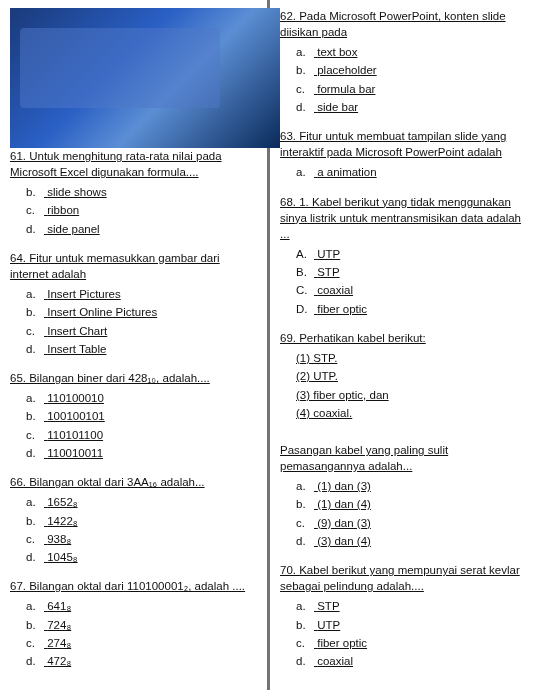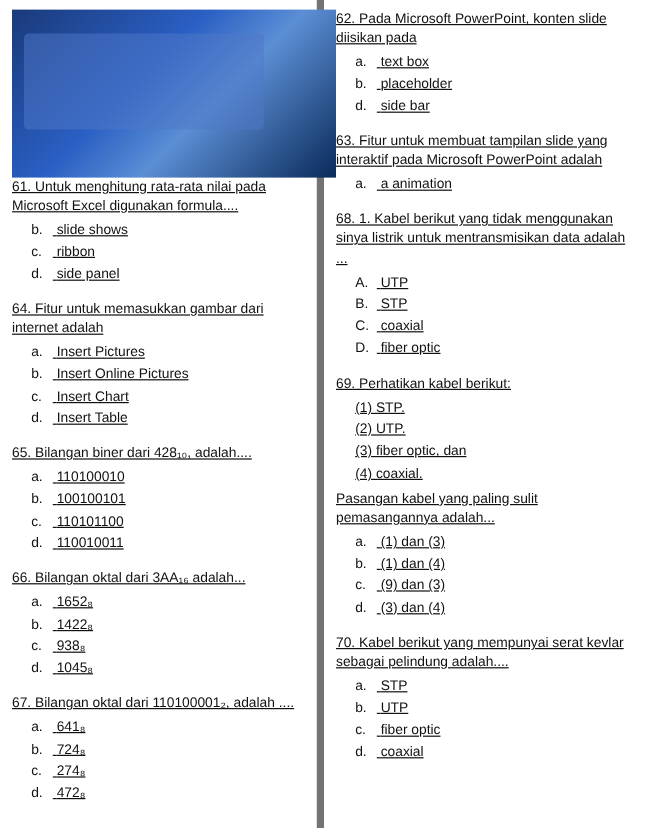--- a/index.html
+++ b/index.html
@@ -31,21 +31,21 @@
       background: rgba(80,120,200,0.5);
       border-radius: 4px;
     }
     .columns {
       display: flex;
       width: 540px;
     }
     .col-left {
       width: 270px;
       padding: 8px 10px;
-      border-right: 6px solid #737373;
+      border-right: 3px solid #737373;
     }
     .col-right {
       width: 270px;
       padding: 8px 10px;
     }
     .question-block {
       margin-bottom: 12px;
     }
     .question-text {
       font-size: 11.5px;
@@ -179,20 +179,24 @@
         <div class="question-text">62. Pada Microsoft PowerPoint, konten slide diisikan pada</div>
         <div class="option">
           <span class="option-label">a.</span>
           <span>text box</span>
         </div>
         <div class="option">
           <span class="option-label">b.</span>
           <span>placeholder</span>
         </div>
         <div class="option">
+          <span class="option-label">c.</span>
+          <span>formula bar</span>
+        </div>
+        <div class="option">
           <span class="option-label">d.</span>
           <span>side bar</span>
         </div>
       </div>
 
       <div class="question-block">
         <div class="question-text">63. Fitur untuk membuat tampilan slide yang interaktif pada Microsoft PowerPoint adalah</div>
         <div class="option">
           <span class="option-label">a.</span>
           <span>a animation</span>
@@ -218,21 +222,21 @@
           <span>fiber optic</span>
         </div>
       </div>
 
       <div class="question-block">
         <div class="question-text">69. Perhatikan kabel berikut:</div>
         <div class="option">(1) STP.</div>
         <div class="option">(2) UTP.</div>
         <div class="option">(3) fiber optic, dan</div>
         <div class="option">(4) coaxial.</div>
-        <div class="question-text" style="margin-top:4px;">Pasangan kabel yang paling sulit pemasangannya adalah...</div>
+        <div class="question-text" style="margin-top:20px;">Pasangan kabel yang paling sulit pemasangannya adalah...</div>
         <div class="option">
           <span class="option-label">a.</span>
           <span>(1) dan (3)</span>
         </div>
         <div class="option">
           <span class="option-label">b.</span>
           <span>(1) dan (4)</span>
         </div>
         <div class="option">
           <span class="option-label">c.</span>

